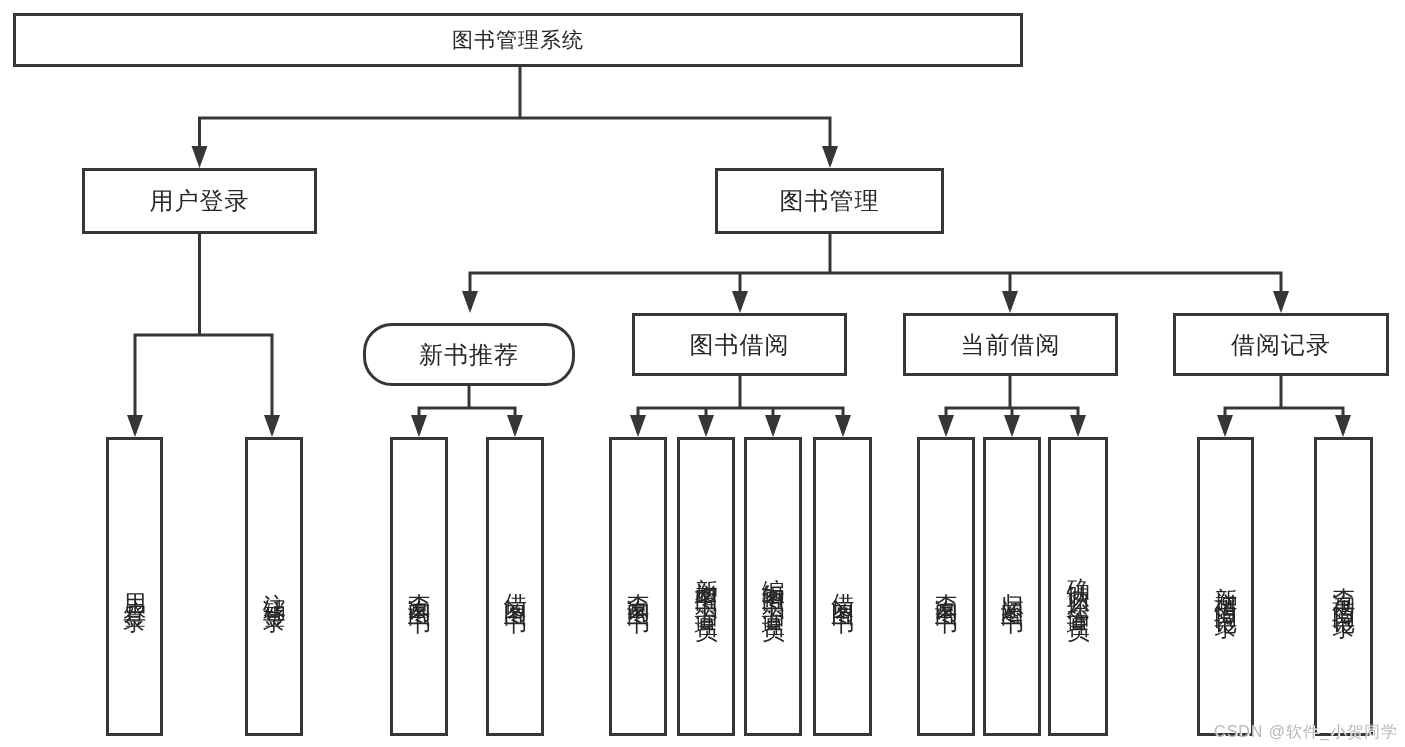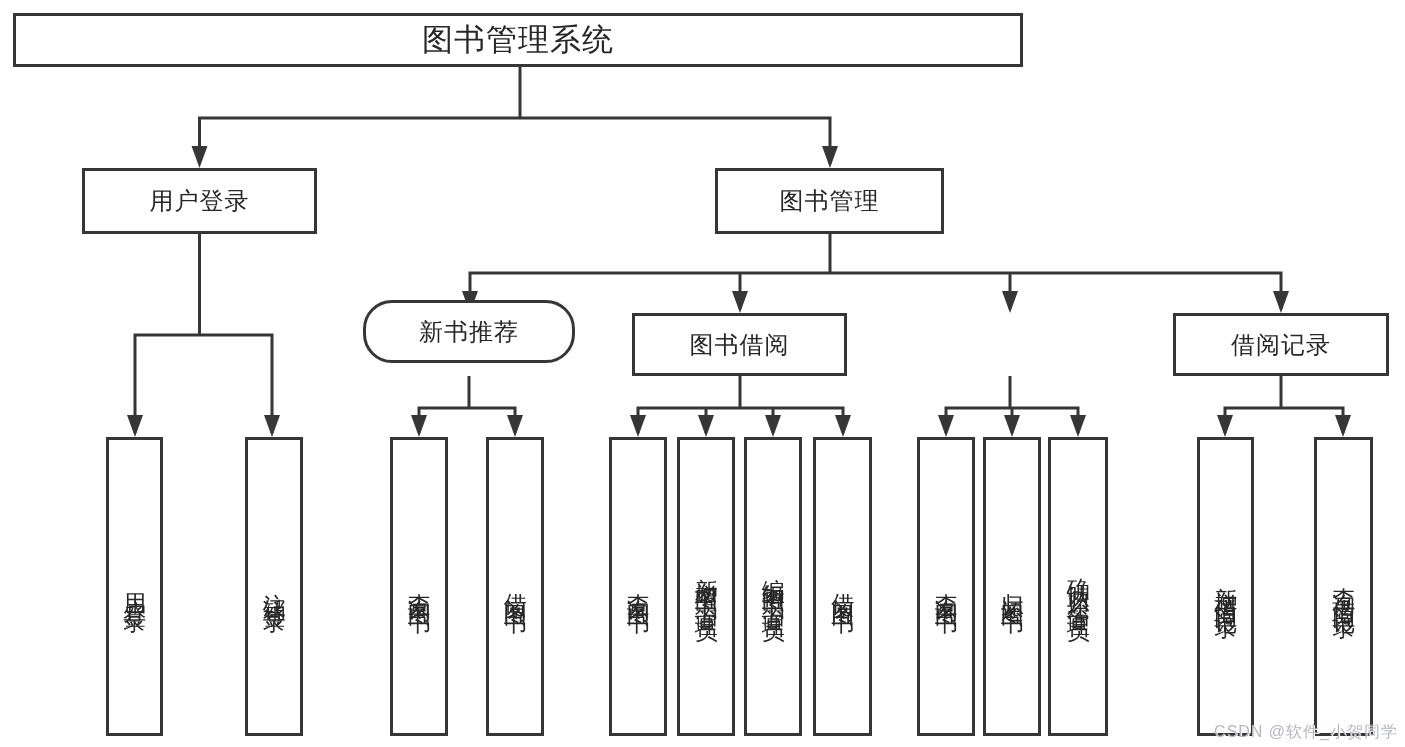--- a/index.html
+++ b/index.html
@@ -28,21 +28,21 @@
   }
   .hnode { font-size: 24px; letter-spacing: 1px; }
   .vnode { font-size: 23px; }
   .vnode .vtext {
     writing-mode: vertical-rl;
     text-orientation: mixed;
     letter-spacing: 6px;
     line-height: 1.1;
     white-space: nowrap;
   }
-  .root-node { font-size: 31px; }
+  .root-node { font-size: 21px; }
   #watermark {
     position: absolute;
     right: 7px;
     bottom: 4px;
     font-size: 16px;
     color: #b4b8be;
     text-shadow: 1px 1px 0 #ffffff;
     letter-spacing: 1px;
     white-space: nowrap;
   }
@@ -108,25 +108,28 @@
     <span>图书管理系统</span>
   </div>
 
   <div class="node hnode" style="left:82px; top:168px; width:235px; height:66px;">
     <span>用户登录</span>
   </div>
   <div class="node hnode" style="left:715px; top:168px; width:229px; height:66px;">
     <span>图书管理</span>
   </div>
 
-  <div class="node hnode" style="left:363px; top:300px; width:212px; height:63px;border-radius:29px;">
+  <div class="node hnode" style="left:363px; top:323px; width:212px; height:63px;border-radius:29px;">
     <span>新书推荐</span>
   </div>
   <div class="node hnode" style="left:632px; top:313px; width:215px; height:63px;align-items:center;">
     <span>图书借阅</span>
+  </div>
+  <div class="node hnode" style="left:903px; top:313px; width:215px; height:63px;">
+    <span>当前借阅</span>
   </div>
   <div class="node hnode" style="left:1173px; top:313px; width:216px; height:63px;">
     <span>借阅记录</span>
   </div>
 
   <div class="node vnode" style="left:106px; top:437px; width:57px; height:299px;">
     <span class="vtext">用户登录</span>
   </div>
   <div class="node vnode" style="left:245px; top:437px; width:58px; height:299px;">
     <span class="vtext">注销登录</span>

